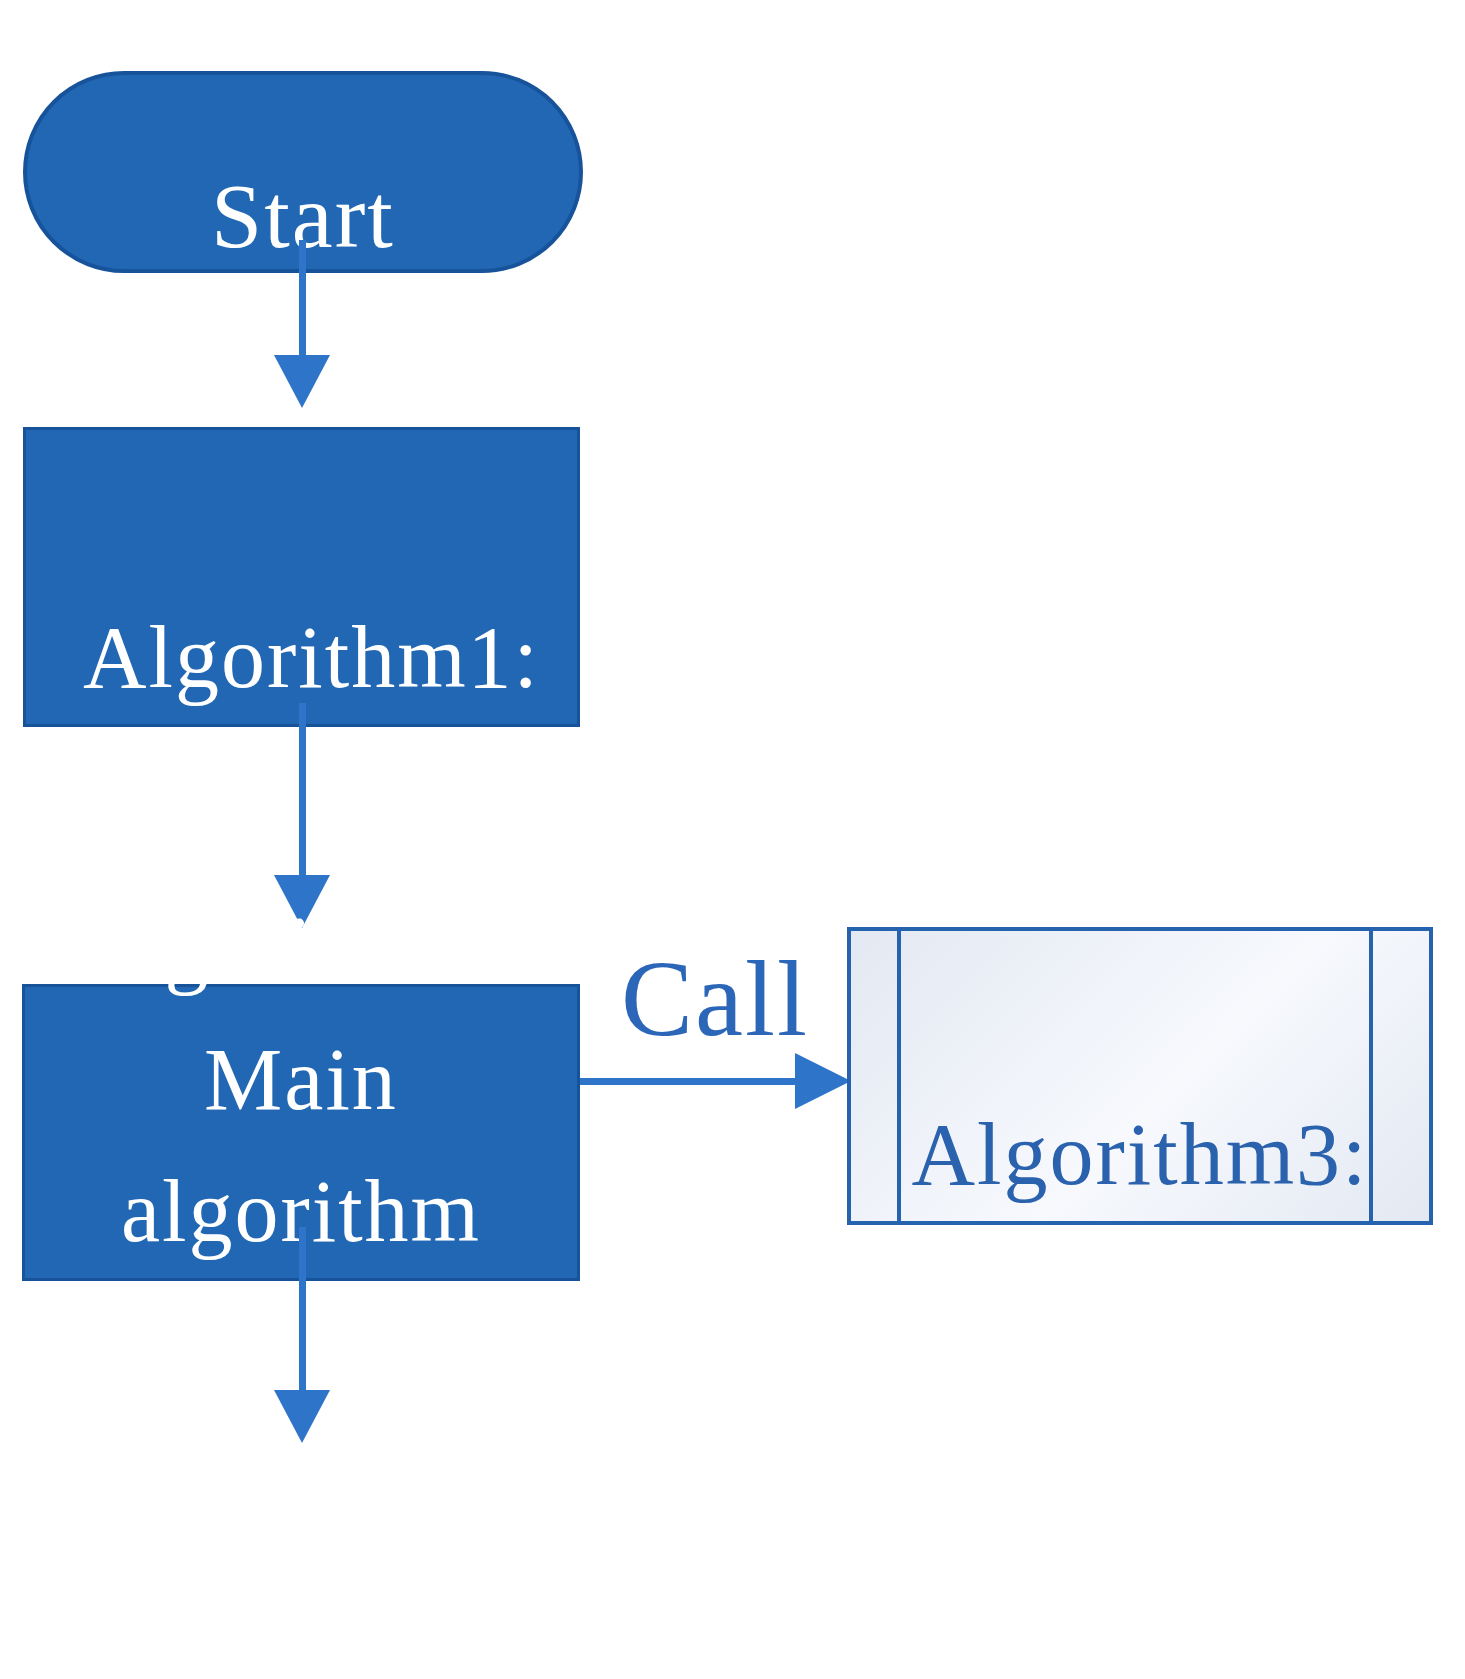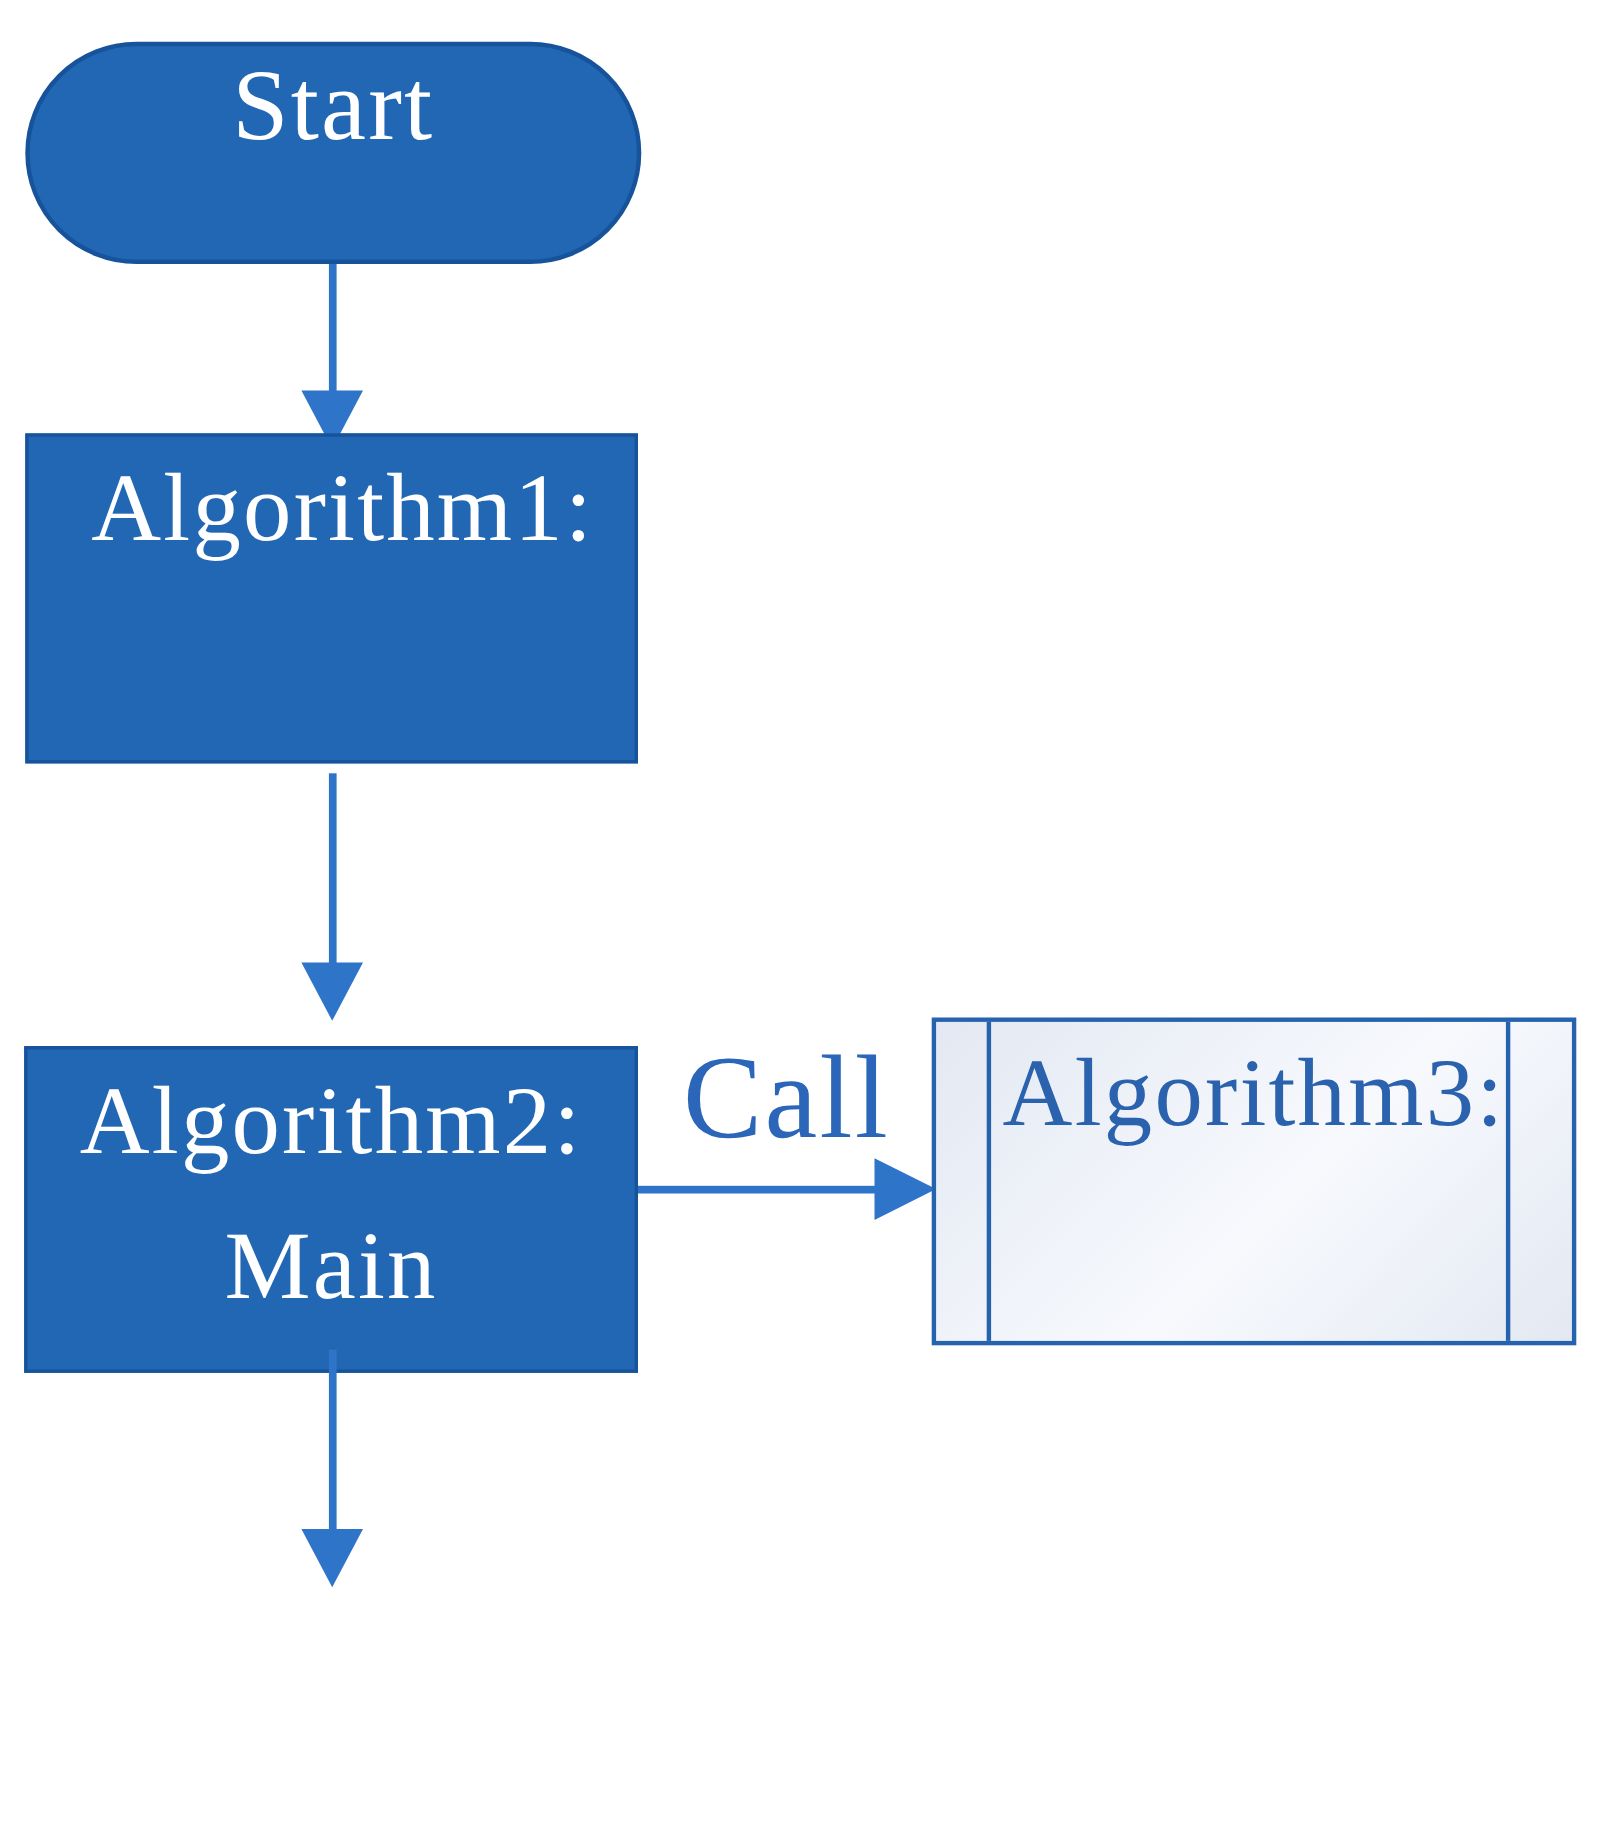--- a/index.html
+++ b/index.html
@@ -15,23 +15,24 @@
     font-family: "Liberation Serif", "DejaVu Serif", serif;
     overflow: hidden;
   }
 
   
   .node {
     position: absolute;
     display: flex;
     flex-direction: column;
     align-items: center;
-    justify-content: flex-start;
+    justify-content: flex-end;
     text-align: center;
     box-sizing: border-box;
+    margin-top: 33px;
   }
   .terminator {
     background: var(--node-fill, #2267b3);
     border: 4px solid var(--node-border, #17539b);
     color: var(--node-text, #ffffff);
     font-size: 92px;
     letter-spacing: 2px;
   }
   .process {
     background: var(--node-fill, #2267b3);
@@ -58,21 +59,21 @@
   .node-end {
     left: 23px; top: 1443px; width: 560px; height: 204px; border-radius: 102px;
   }
   .node-algorithm1 {
     left: 23px; top: 394px; width: 557px; height: 300px; padding-left: 20px;
   }
   .node-algorithm2 {
     left: 22px; top: 951px; width: 558px; height: 297px;
   }
   .node-algorithm3 {
-    left: 847px; top: 925px; width: 586px; height: 298px;
+    left: 847px; top: 894px; width: 586px; height: 298px;
   }
   .predefined .strip {
     position: absolute;
     top: 0; bottom: 0;
     width: 4px;
     background: var(--subroutine-border, #2563af);
   }
   .strip-left  { left: 46px; }
   .strip-right { right: 56px; }
 

